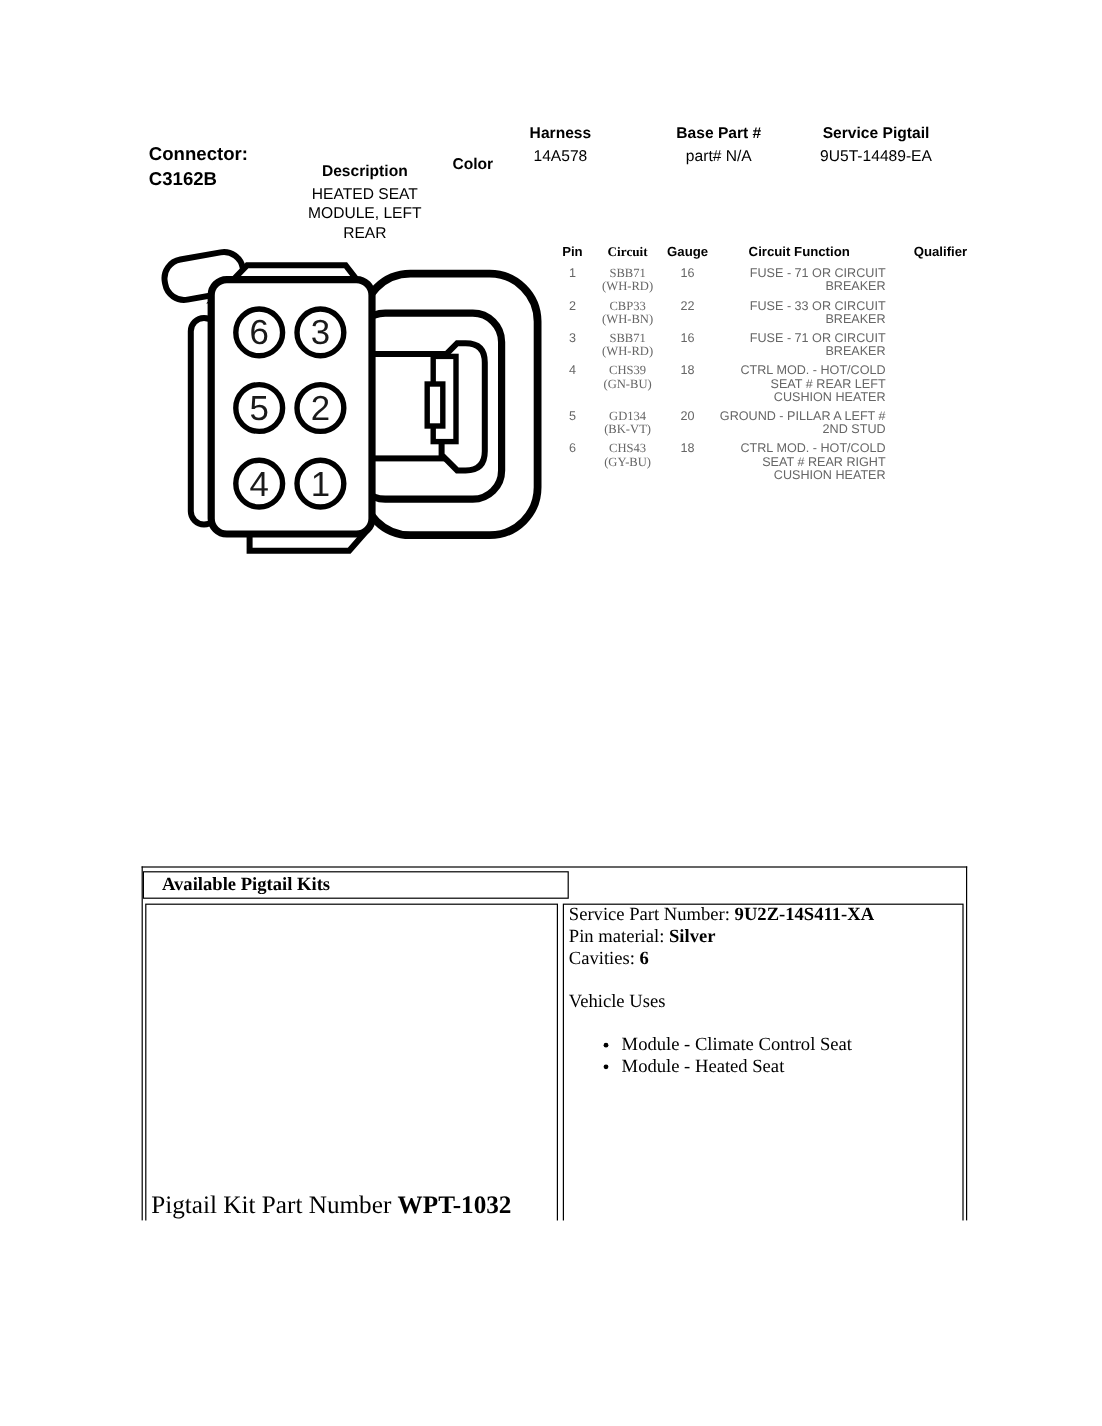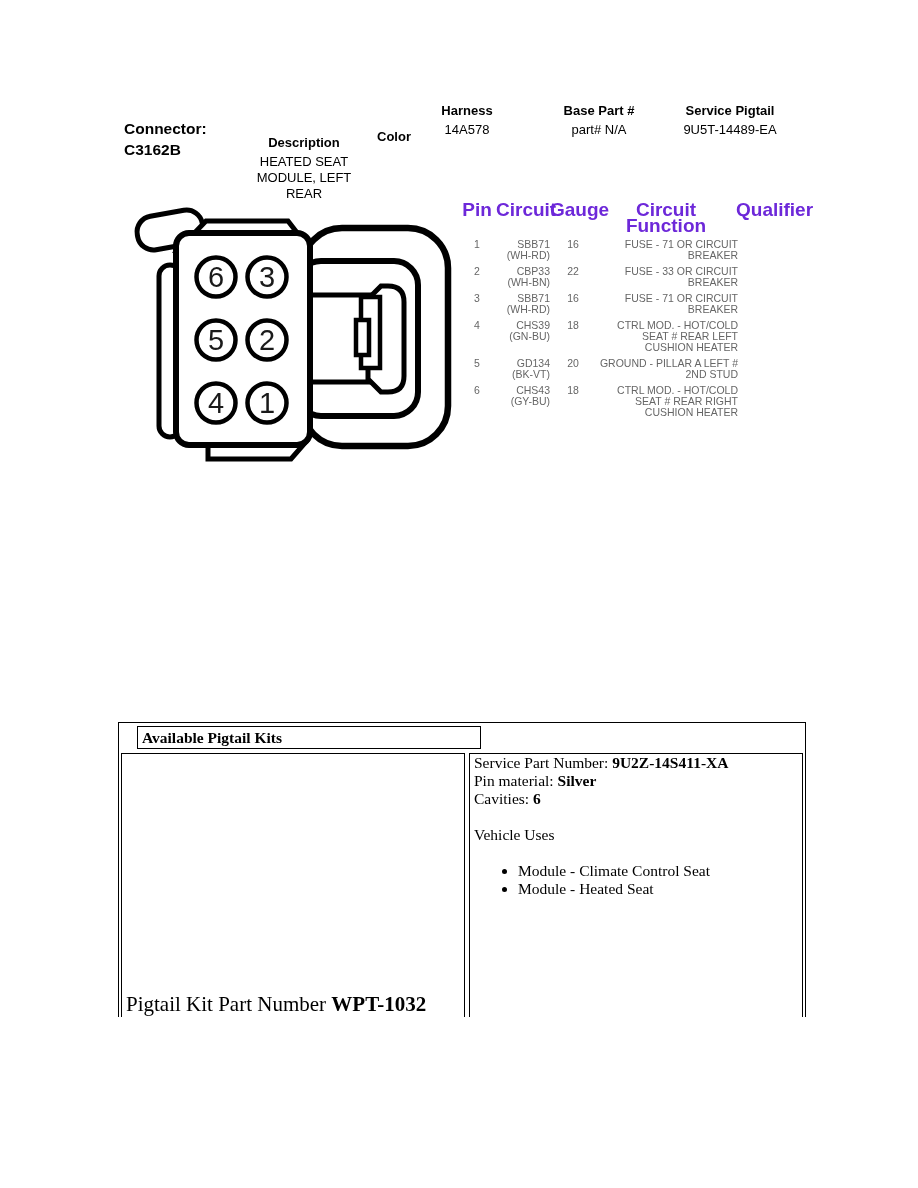--- a/index.html
+++ b/index.html
@@ -15,38 +15,38 @@
   .hdr-label { font-size:13px; font-weight:bold; line-height:14px; }
   .hdr-value { font-size:13px; line-height:16px; margin-top:4px; white-space:pre-line; }
   .col-desc  { left:239px; top:104px; width:130px;margin-top:32px; }
   .col-color { left:377px; top:130px; }
   .col-harn  { left:417px; top:104px; width:100px; }
   .col-base  { left:544px; top:104px; width:110px; }
   .col-serv  { left:672px; top:104px; width:116px; }
 
   
   .pin-table { left:458px; top:202px; width:356px; }
-  .pt-head { display:flex; font-size:19px; font-weight:bold; color:#6d28d9; line-height:16px; margin-bottom:1px; }
+  .pt-head { display:flex; font-size:11px; font-weight:bold; color:#000000; line-height:16px; margin-bottom:1px; }
   .pt-row  { display:flex; font-size:10.5px; line-height:11px; color:#666; margin-top:5px; }
   .c-pin  { width:38px;  text-align:center; }
-  .c-cir  { width:54px;  text-align:right; }
+  .c-cir  { width:54px;  text-align:center;font-family:Liberation Serif, serif; }
   .c-gau  { width:46px;  text-align:center; }
   .c-fun  { width:140px; text-align:right; padding-left:2px; white-space:pre-line; }
   .c-fun-head { width:140px; text-align:center; }
   .c-qua  { width:70px;  text-align:right; }
 
   
   .kits-wrap {
     left:118px; top:722px; width:686px; height:294px;
     border-top:1px solid #000; border-left:1px solid #000; border-right:1px solid #000;
     overflow:hidden; font-family:"Liberation Serif", serif;
   }
   .kits-title-cell {
-    position:absolute; left:18px; top:3px; width:338px; height:20px;
-    border:1px solid #000; padding:1px 0 0 4px;
+    position:absolute; left:0; top:3px; width:338px; height:20px;
+    border:1px solid #000; padding:1px 0 0 15px;
     font-size:15.5px; font-weight:bold; line-height:20px;
   }
   .kits-left-cell {
     position:absolute; left:2px; top:30px; width:342px; height:330px;
     border:1px solid #000;
   }
   .kit-number-line { position:absolute; left:4px; top:241px; font-size:21px; line-height:18px; }
   .kits-right-cell {
     position:absolute; left:350px; top:30px; width:324px; height:330px;
     border:1px solid #000; padding:0 4px;

